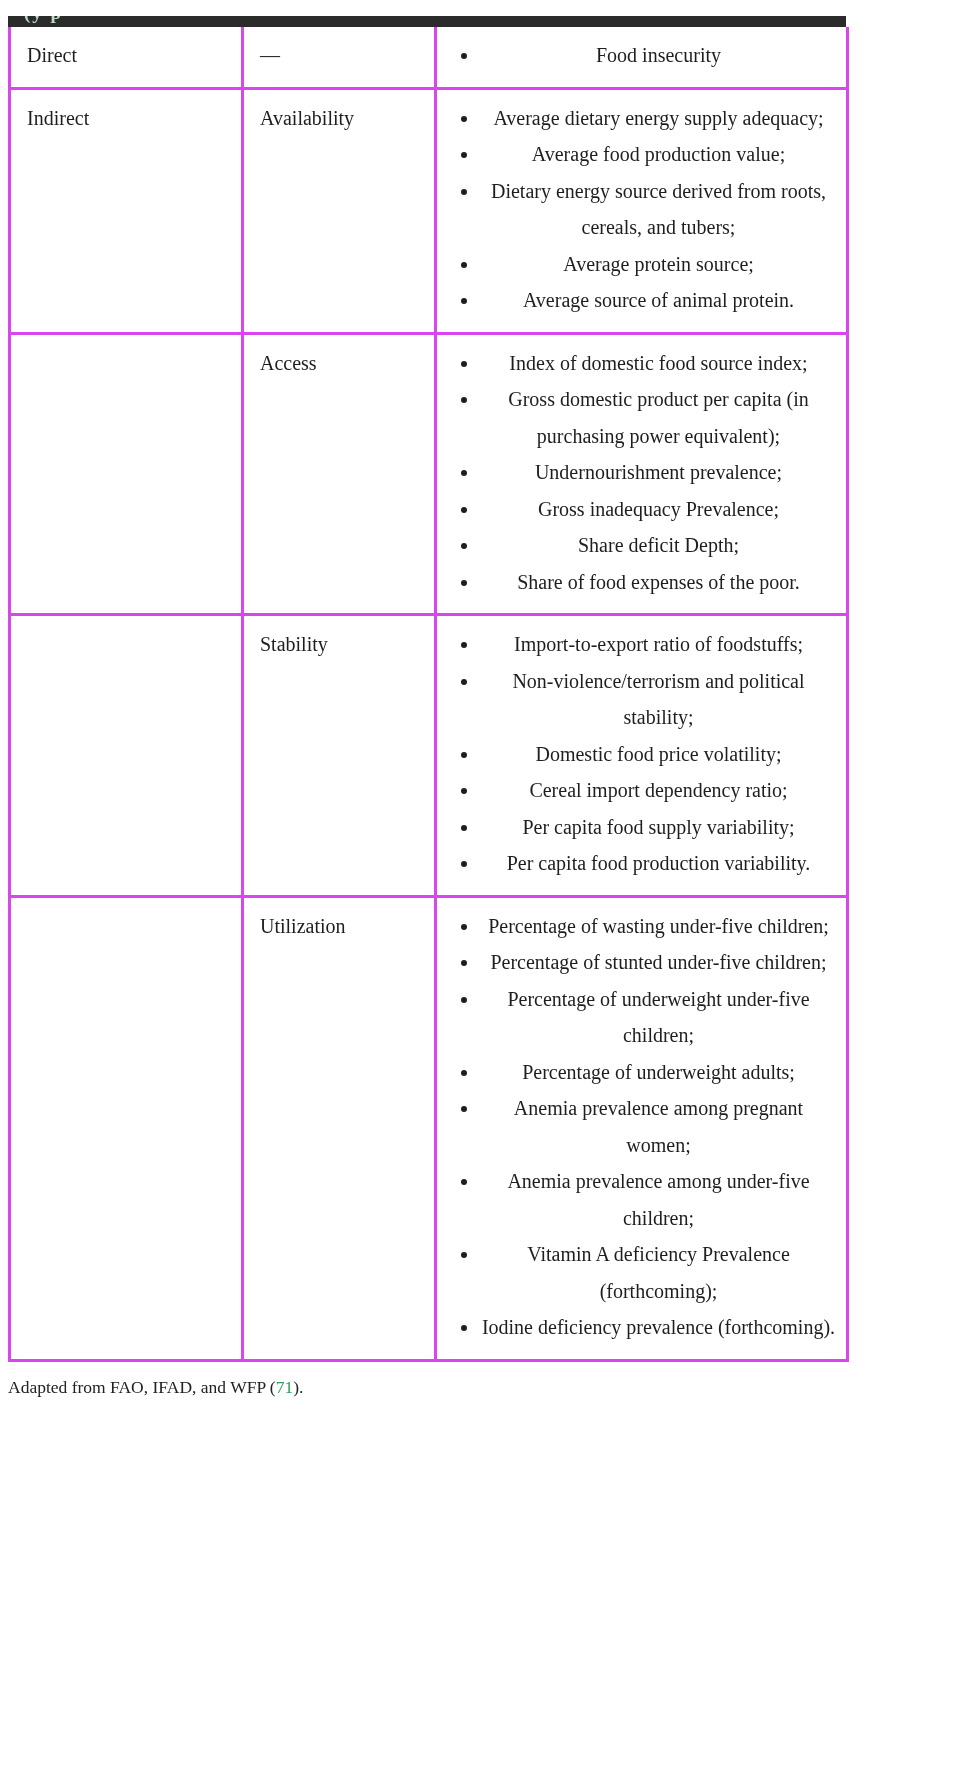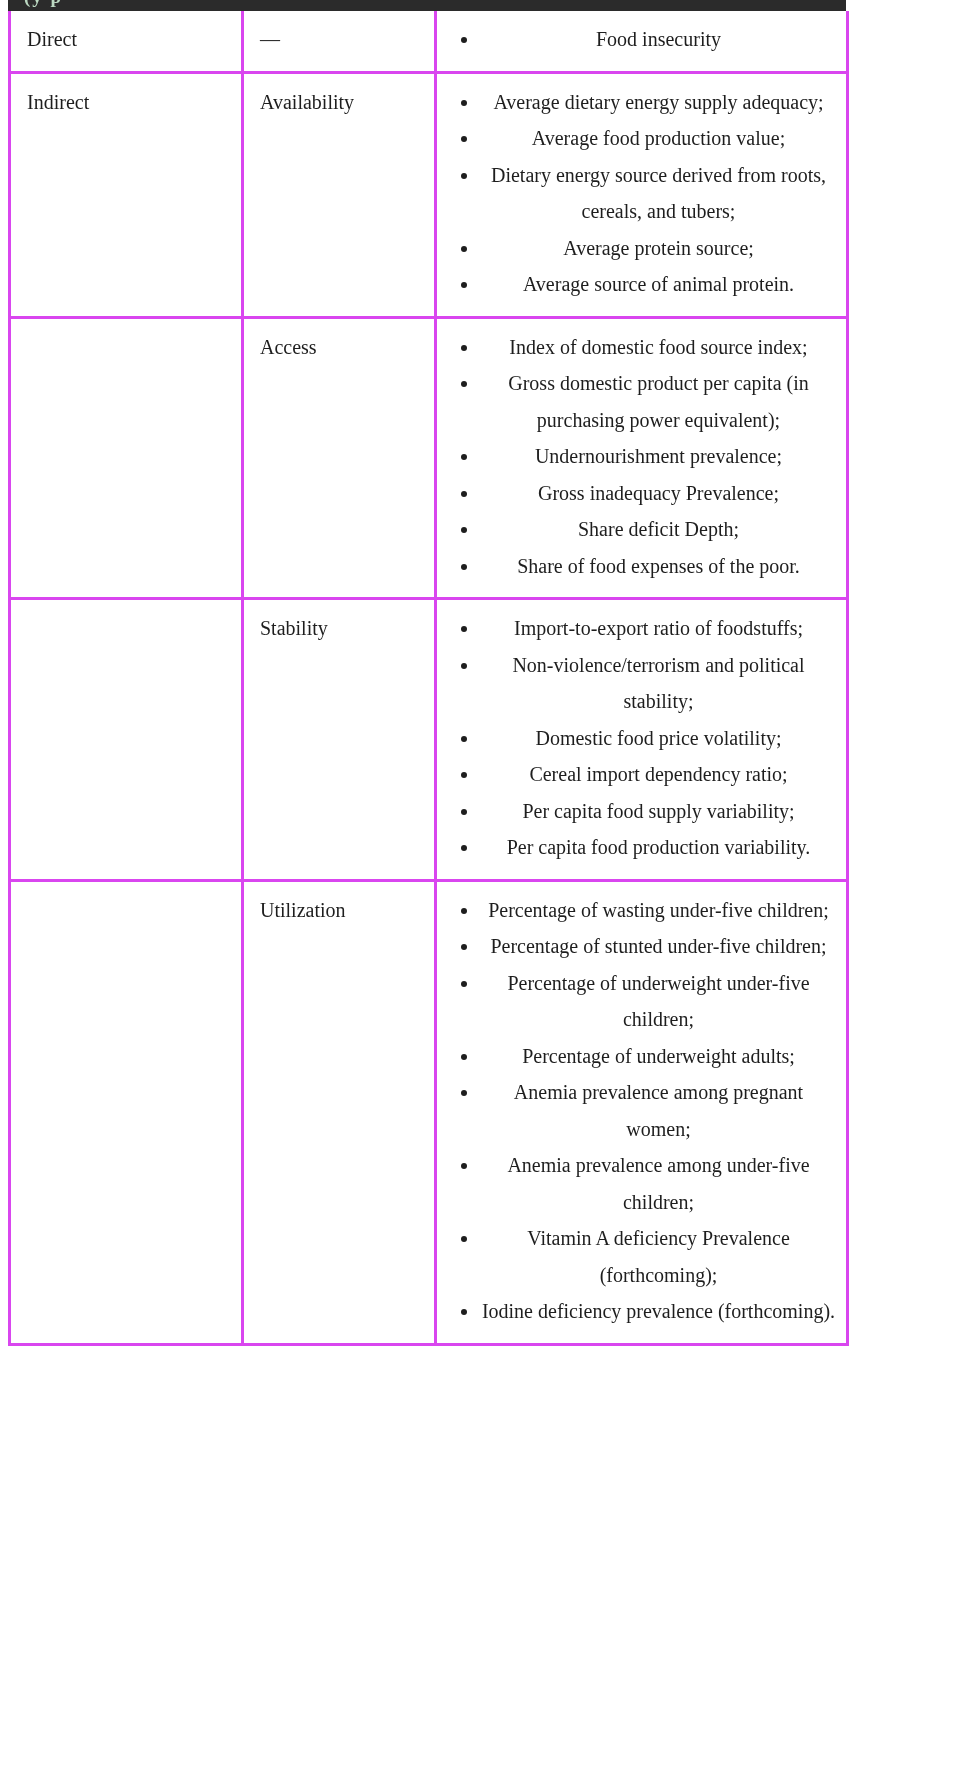--- a/index.html
+++ b/index.html
@@ -5,21 +5,21 @@
   html, body { margin: 0; padding: 0; }
   body {
     width: 975px;
     min-height: 1781px;
     background: #ffffff;
     font-family: "Liberation Serif", "DejaVu Serif", serif;
     color: #1e1e1e;
   }
   .page {
     padding-left: 8px;
-    padding-top: 0;
+    padding-top: 16px;
   }
   
   .header-bar {
     width: 838px;
     height: 11px;
     background: #2b2b2b;
     overflow: hidden;
     position: relative;
   }
   .header-bar .frag {
@@ -147,14 +147,15 @@
               <li>Anemia prevalence among pregnant women;</li>
               <li>Anemia prevalence among under-five children;</li>
               <li>Vitamin A deficiency Prevalence (forthcoming);</li>
               <li>Iodine deficiency prevalence (forthcoming).</li>
             </ul>
         </td>
       </tr>
     </tbody>
   </table>
 
+  <div class="footnote"><span>Adapted from FAO, IFAD, and WFP (</span><a class="ref">71</a><span>).</span></div>
 
 </div>
 
 </body></html>

